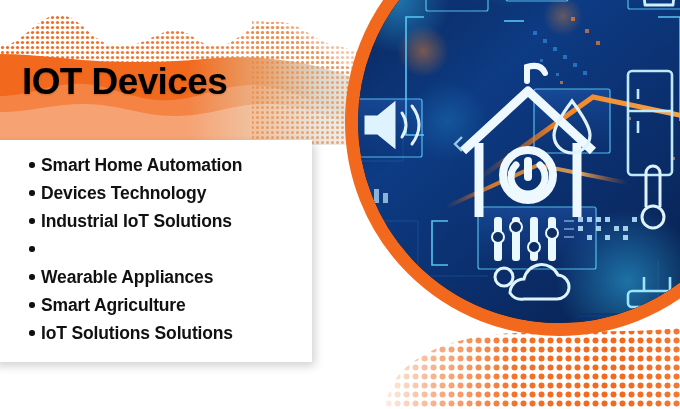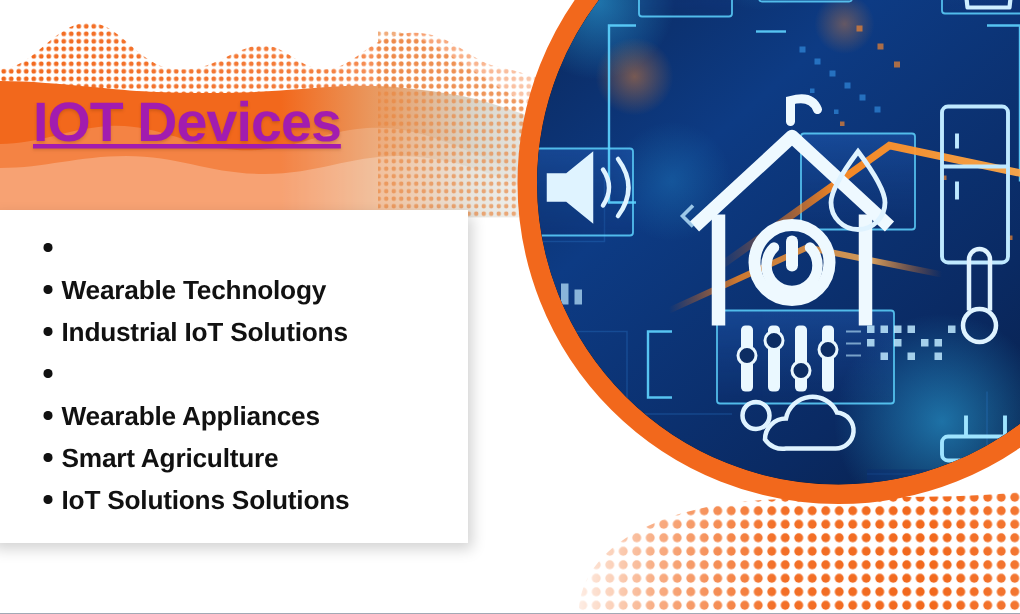--- a/index.html
+++ b/index.html
@@ -45,26 +45,25 @@
   }
   .wave-svg{position:absolute;left:0;top:0;width:360px;height:145px;}
 
   
   .title{
     position:absolute;
     left:22px;top:63px;
     z-index:6;
     font-size:37px;
     font-weight:bold;
-    color:#a21caf;
+    color:#000000;
     letter-spacing:-0.6px;
     line-height:1;
     text-shadow:0 1px 2px rgba(120,50,0,.25);
     white-space:nowrap;
-    text-decoration:underline;
   }
 
   
   .list-card{
     position:absolute;
     left:-8px;top:140px;
     width:320px;height:222px;
     background:#ffffff;
     z-index:5;
     box-shadow:3px 4px 9px rgba(0,0,0,.18);
@@ -384,24 +383,25 @@
       </g>
     </svg>
   </div>
 
   <div class="title">IOT Devices</div>
 
   <div class="list-card">
     <ul class="list">
       <li>
         <span class="bullet"></span>
-      </li>
-      <li>
-        <span class="bullet"></span>
-        <span>Wearable Technology</span>
+        <span>Smart Home Automation</span>
+      </li>
+      <li>
+        <span class="bullet"></span>
+        <span>Devices Technology</span>
       </li>
       <li>
         <span class="bullet"></span>
         <span>Industrial IoT Solutions</span>
       </li>
       <li>
         <span class="bullet"></span>
       </li>
       <li>
         <span class="bullet"></span>

